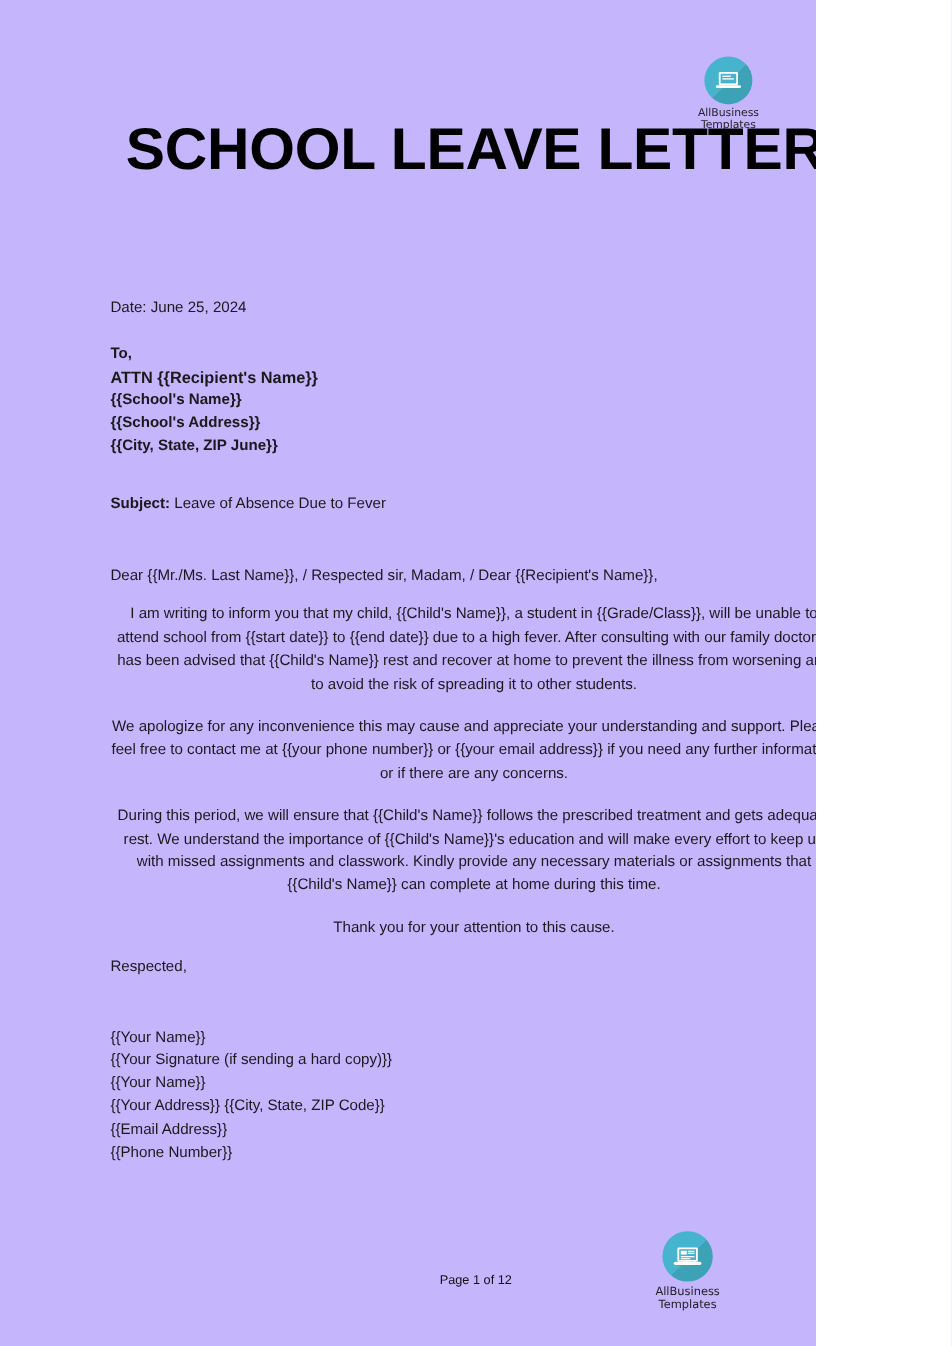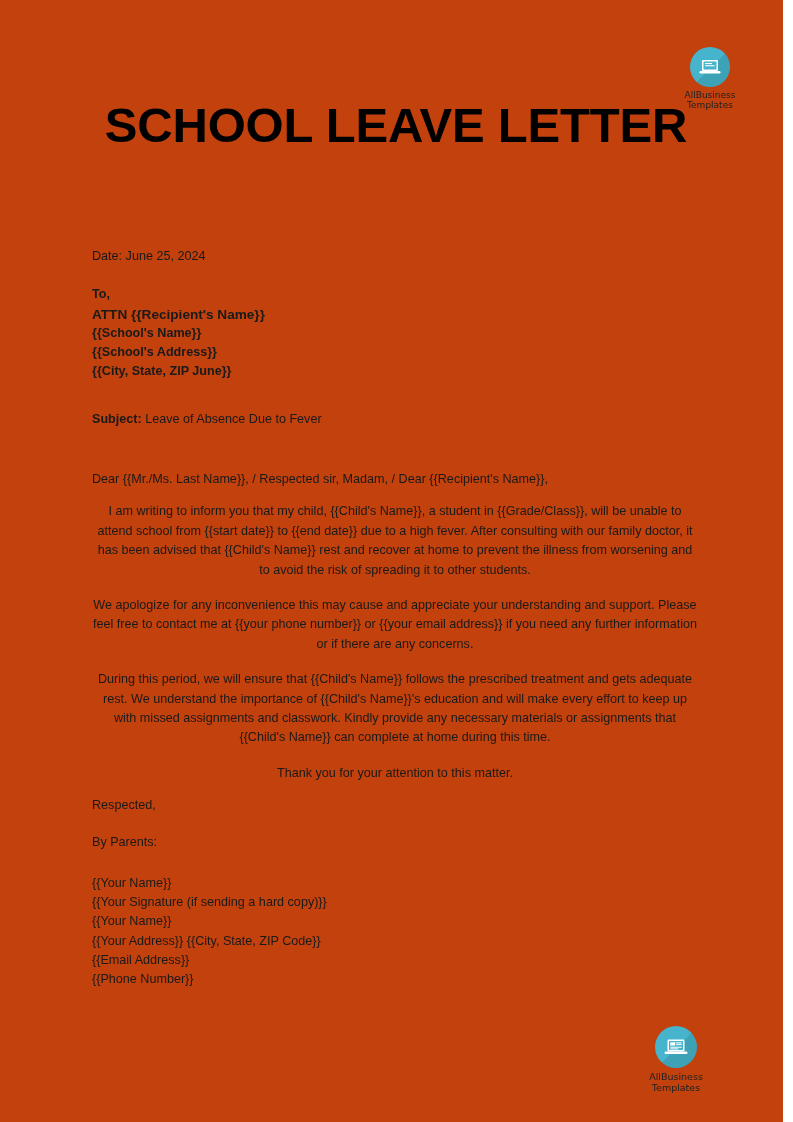--- a/index.html
+++ b/index.html
@@ -7,23 +7,23 @@
     margin: 0;
     padding: 0;
     background: #ffffff;
   }
   body {
     font-family: "Liberation Sans", sans-serif;
     color: #000000;
   }
   .page {
     position: relative;
-    width: 783px;
+    width: 680px;
     height: 1122px;
-    background: #c2410c;
+    background: #c4b5fd;
     overflow: hidden;
     box-sizing: border-box;
   }
 
   
   .logo {
     position: absolute;
     text-align: center;
     line-height: 1.05;
   }
@@ -170,43 +170,43 @@
 
     <div class="gap-41"></div>
 
     <div class="block">Dear {{Mr./Ms. Last Name}}, / Respected sir, Madam,  / Dear {{Recipient's Name}},</div>
 
     <div class="gap-13"></div>
 
     <p class="para">I am writing to inform you that my child, {{Child's Name}}, a student in {{Grade/Class}}, will be unable to attend school from {{start date}} to {{end date}} due to a high fever. After consulting with our family doctor, it has been advised that {{Child's Name}} rest and recover at home to prevent the illness from worsening and to avoid the risk of spreading it to other students.</p>
     <p class="para">We apologize for any inconvenience this may cause and appreciate your understanding and support. Please feel free to contact me at {{your phone number}} or {{your email address}} if you need any further information or if there are any concerns.</p>
     <p class="para">During this period, we will ensure that {{Child's Name}} follows the prescribed treatment and gets adequate rest. We understand the importance of {{Child's Name}}'s education and will make every effort to keep up with missed assignments and classwork. Kindly provide any necessary materials or assignments that {{Child's Name}} can complete at home during this time.</p>
-    <p class="para">Thank you for your attention to this matter.</p>
+    <p class="para">Thank you for your attention to this cause.</p>
 
     <div class="gap-13"></div>
 
     <div class="block">Respected,</div>
 
     <div class="gap-17"></div>
 
-    <div class="block">By Parents:</div>
 
     <div class="gap-22"></div>
 
     <div class="block">
       <span class="sign-line">{{Your Name}}</span>
       <span class="sign-line">{{Your Signature (if sending a hard copy)}}</span>
       <span class="sign-line">{{Your Name}}</span>
       <span class="sign-line">{{Your Address}} {{City, State, ZIP Code}}</span>
       <span class="sign-line">{{Email Address}}</span>
       <span class="sign-line">{{Phone Number}}</span>
     </div>
 
   </div>
 
+  <div class="footer-page">Page 1 of 12</div>
 
   <div class="logo logo-bottom">
     <div class="logo-mark">
       <div class="shade"></div>
       <svg width="26" height="19" viewBox="0 0 26 19" aria-hidden="true">
         <rect x="4.5" y="2" width="17" height="12" rx="1.2" fill="#ffffff"></rect>
         <rect x="6" y="3.5" width="14" height="9" fill="#45b4cc"></rect>
         <rect x="7.3" y="4.8" width="5" height="3.2" fill="#ffffff"></rect>
         <rect x="13.2" y="4.8" width="5.5" height="1" fill="#ffffff"></rect>
         <rect x="13.2" y="6.4" width="5.5" height="1" fill="#ffffff"></rect>

